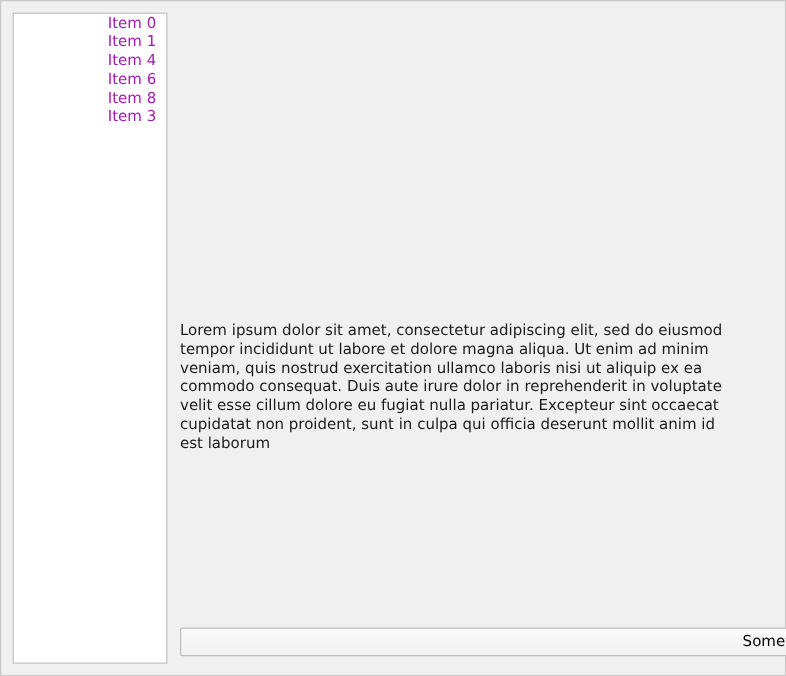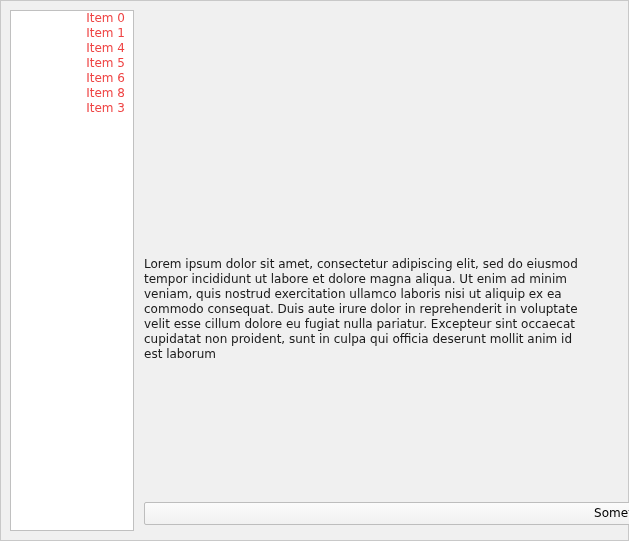--- a/index.html
+++ b/index.html
@@ -32,21 +32,21 @@
     box-sizing: border-box;
     background: #ffffff;
     border: 1px solid #c0c0c0;
     overflow: hidden;
   }
   .list-item {
     height: 15px;
     line-height: 15px;
     padding: 0 8px;
     font-size: 12px;
-    color: #ef4444;
+    color: #a21caf;
     text-align: right;
     white-space: nowrap;
   }
   .content-area {
     position: absolute;
     left: 143px;
     top: 9px;
     width: 468px;
     height: 521px;
   }
@@ -82,21 +82,20 @@
 </style>
 </head>
 <body>
 
 <div class="window">
 
   <div class="list-panel">
     <div class="list-item">Item 0</div>
     <div class="list-item">Item 1</div>
     <div class="list-item">Item 4</div>
-    <div class="list-item">Item 5</div>
     <div class="list-item">Item 6</div>
     <div class="list-item">Item 8</div>
     <div class="list-item">Item 3</div>
   </div>
 
   <div class="content-area">
     <div class="paragraph">Lorem ipsum dolor sit amet, consectetur adipiscing elit, sed do eiusmod tempor incididunt ut labore et dolore magna aliqua. Ut enim ad minim veniam, quis nostrud exercitation ullamco laboris nisi ut aliquip ex ea commodo consequat. Duis aute irure dolor in reprehenderit in voluptate velit esse cillum dolore eu fugiat nulla pariatur. Excepteur sint occaecat cupidatat non proident, sunt in culpa qui officia deserunt mollit anim id est laborum</div>
     <button class="bottom-button">Something</button>
   </div>
 

